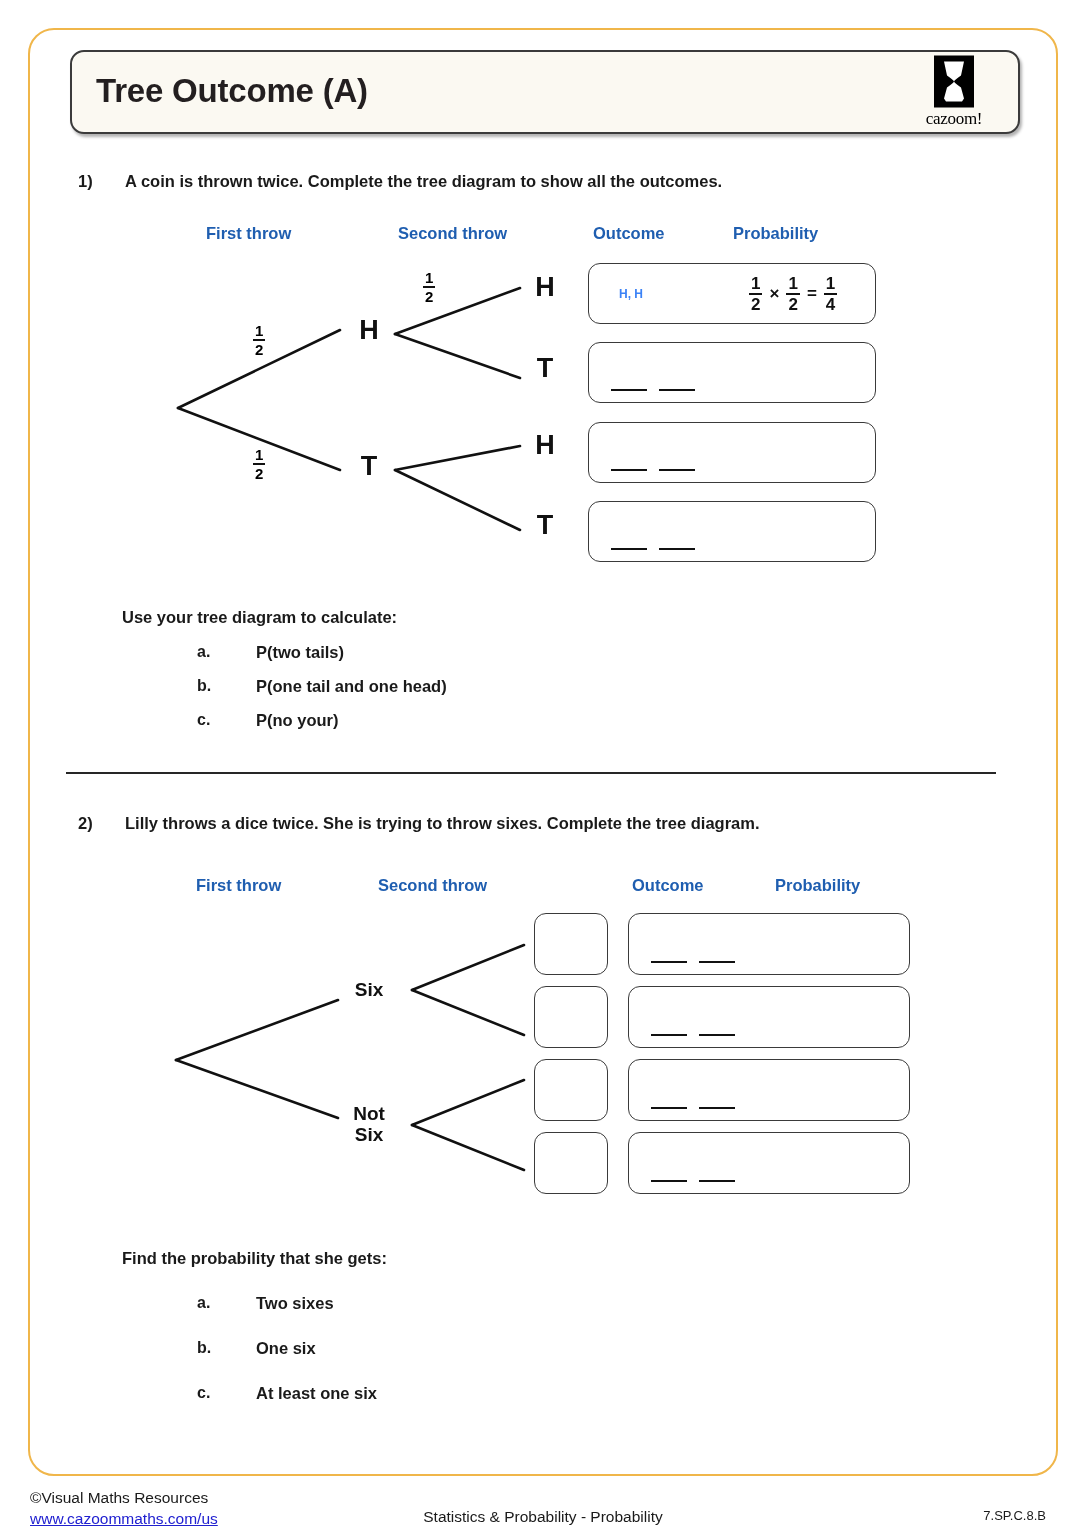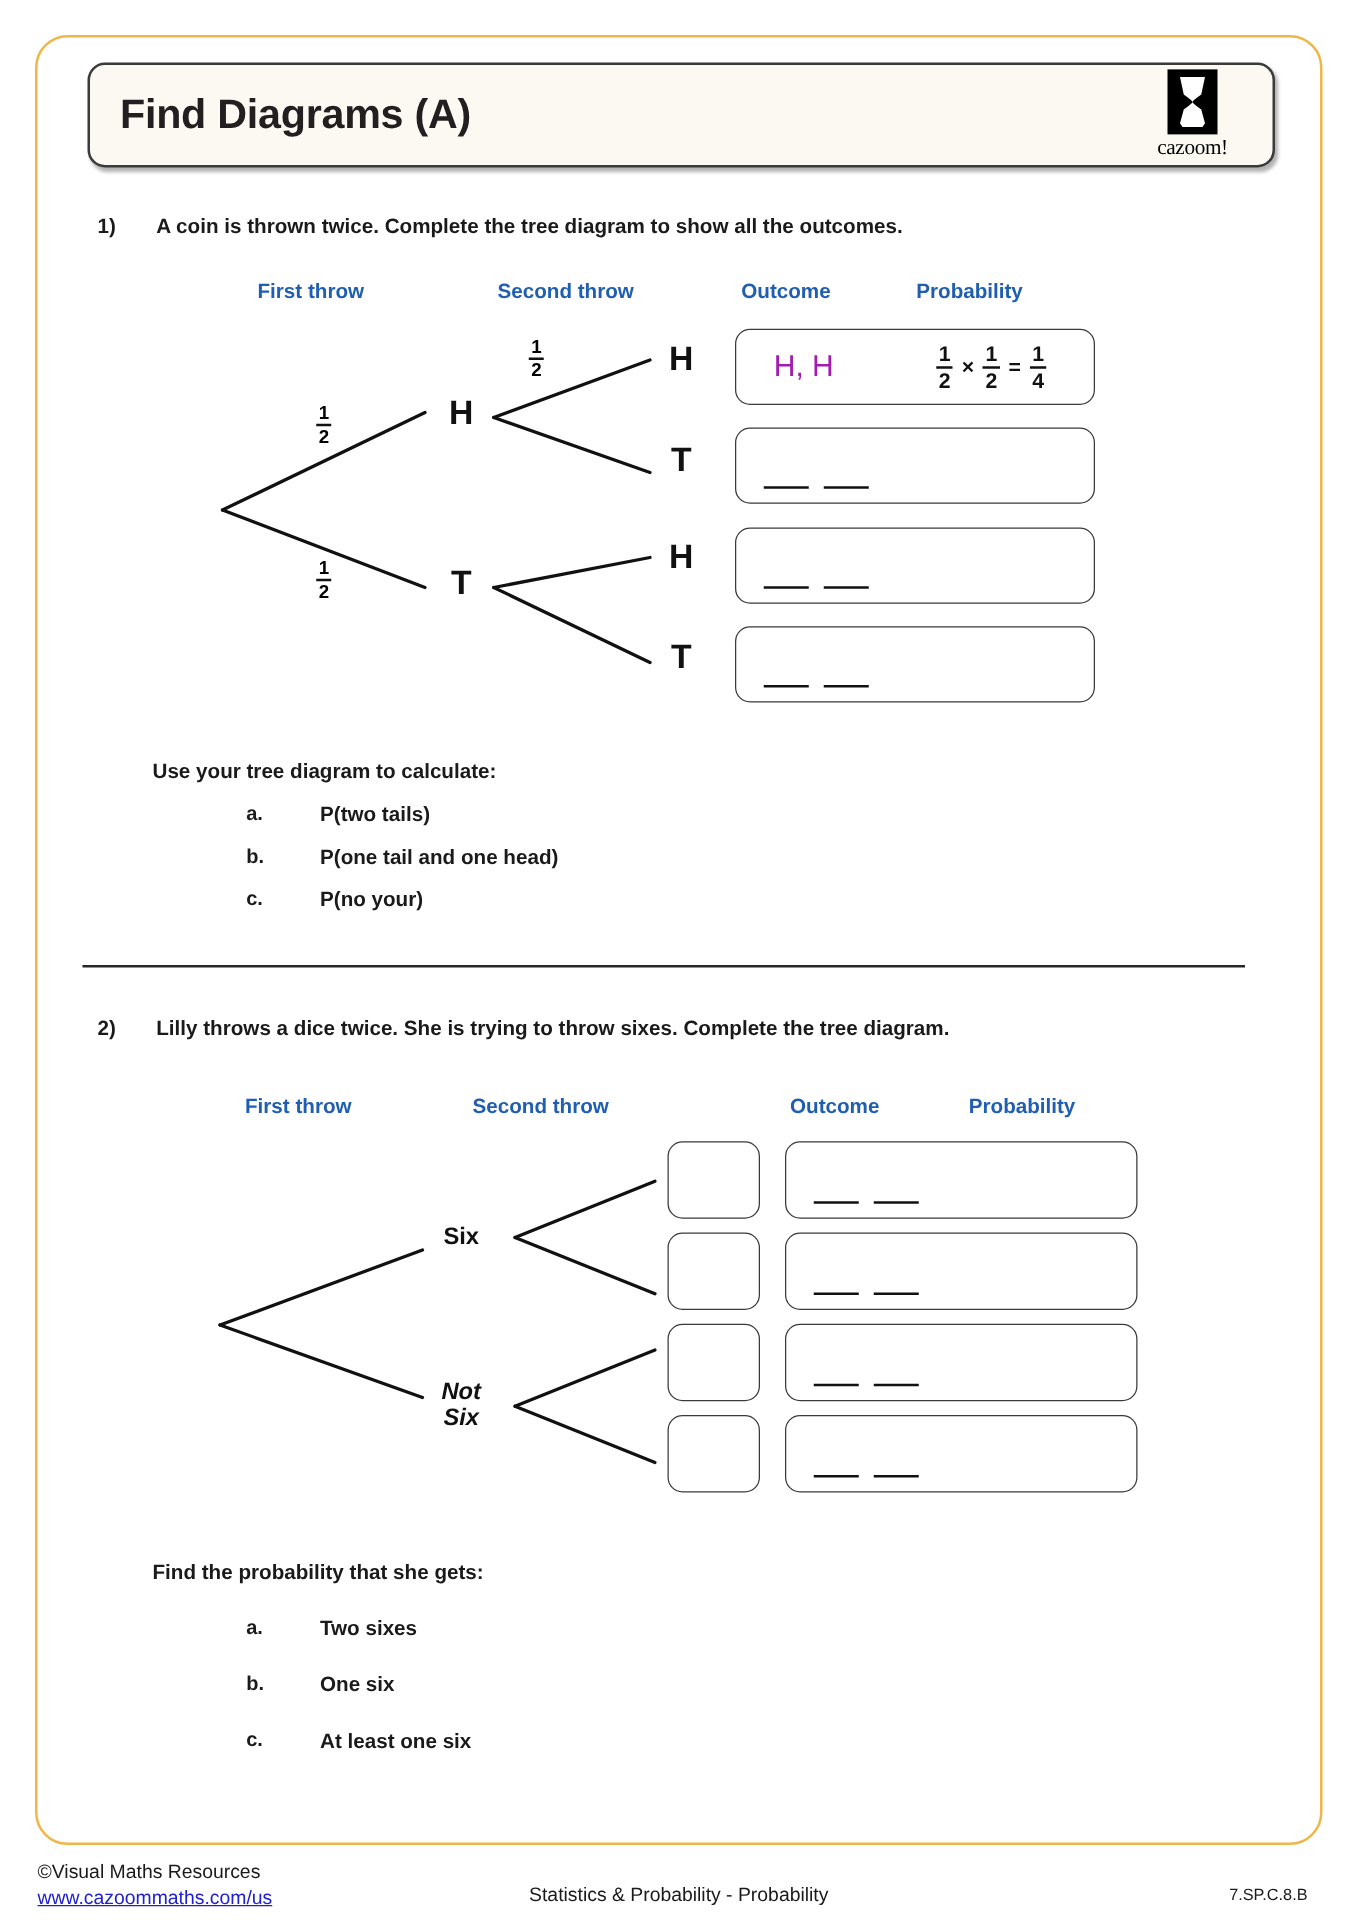--- a/index.html
+++ b/index.html
@@ -160,23 +160,23 @@
   .blank-rules span {
     display: block;
     width: 36px;
     height: 0;
     border-top: 2.6px solid #111;
   }
   .outcome-text {
     position: absolute;
     left: 30px; top: 50%;
     transform: translateY(-50%);
-    font-size: 24px;
-    font-weight: normal;
-    color: #a21caf;
+    font-size: 12px;
+    font-weight: bold;
+    color: #3b82f6;
     white-space: nowrap;
   }
   .prob-expr {
     position: absolute;
     left: 160px; top: 50%;
     transform: translateY(-50%);
     font-size: 17px;
     font-weight: bold;
     color: #111;
     display: flex;
@@ -212,21 +212,21 @@
     position: absolute; right: 40px; top: 20px;
     font-size: 13px; color: #1a1a1a;
   }
 </style>
 </head>
 <body>
 
 <div id="page-frame"></div>
 
 <div id="header-bar">
-  <div id="worksheet-title">Find Diagrams (A)</div>
+  <div id="worksheet-title">Tree Outcome (A)</div>
   <div id="logo">
     <div id="logo-mark">
       <svg id="logo-vase" viewBox="0 0 26 42">
         <path d="M3 1 L23 1 L20 15 Q13 20 13 21 Q13 22 20 27 L23 38 L21 41 L5 41 L3 38 L6 27 Q13 22 13 21 Q13 20 6 15 Z" fill="#ffffff"></path>
       </svg>
     </div>
     <div id="logo-word">cazoom!</div>
   </div>
 </div>
 
@@ -353,21 +353,21 @@
 
     <line x1="412" y1="990" x2="524" y2="945"></line>
     <line x1="412" y1="990" x2="524" y2="1035"></line>
 
     <line x1="412" y1="1125" x2="524" y2="1080"></line>
     <line x1="412" y1="1125" x2="524" y2="1170"></line>
   </g>
 </svg>
 
 <div class="node-label small" style="left:338px; top:980px; width:62px; text-align:center;">Six</div>
-<div class="node-label small" style="left:338px; top:1104px; width:62px; text-align:center; white-space:pre-line;font-style:italic;">Not
+<div class="node-label small" style="left:338px; top:1104px; width:62px; text-align:center; white-space:pre-line;">Not
 Six</div>
 
 <div class="ans-box" style="left:534px; top:913px; width:74px; height:62px;"></div>
 <div class="ans-box" style="left:534px; top:986px; width:74px; height:62px;"></div>
 <div class="ans-box" style="left:534px; top:1059px; width:74px; height:62px;"></div>
 <div class="ans-box" style="left:534px; top:1132px; width:74px; height:62px;"></div>
 
 <div class="ans-box" style="left:628px; top:913px; width:282px; height:62px;">
   <div class="blank-rules">
       <span></span>

